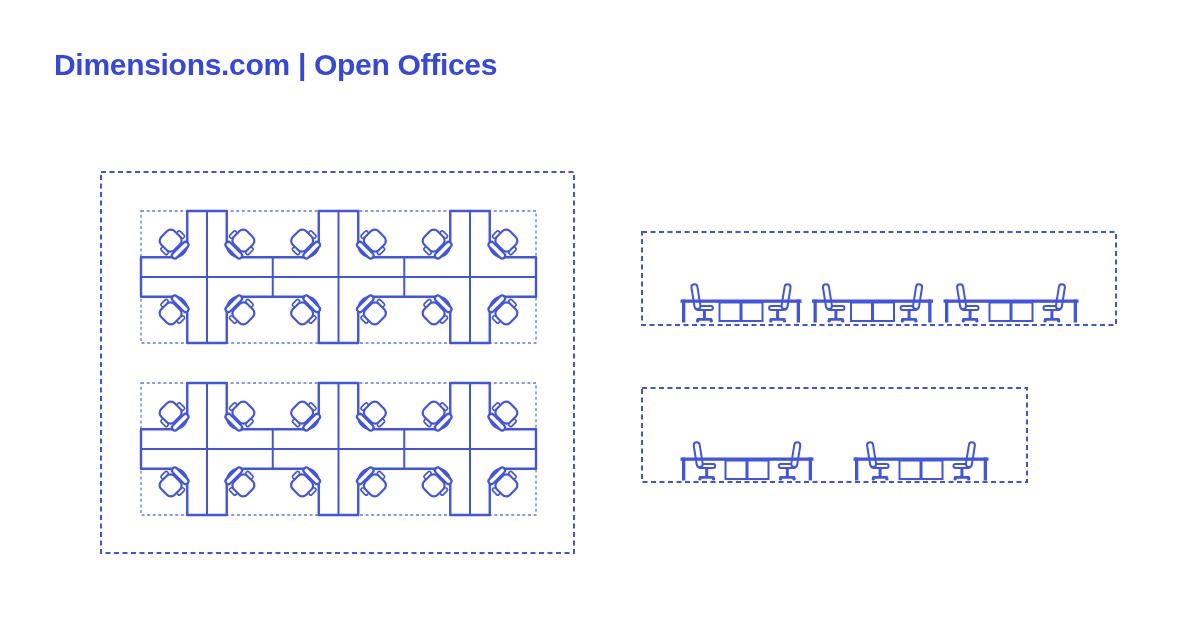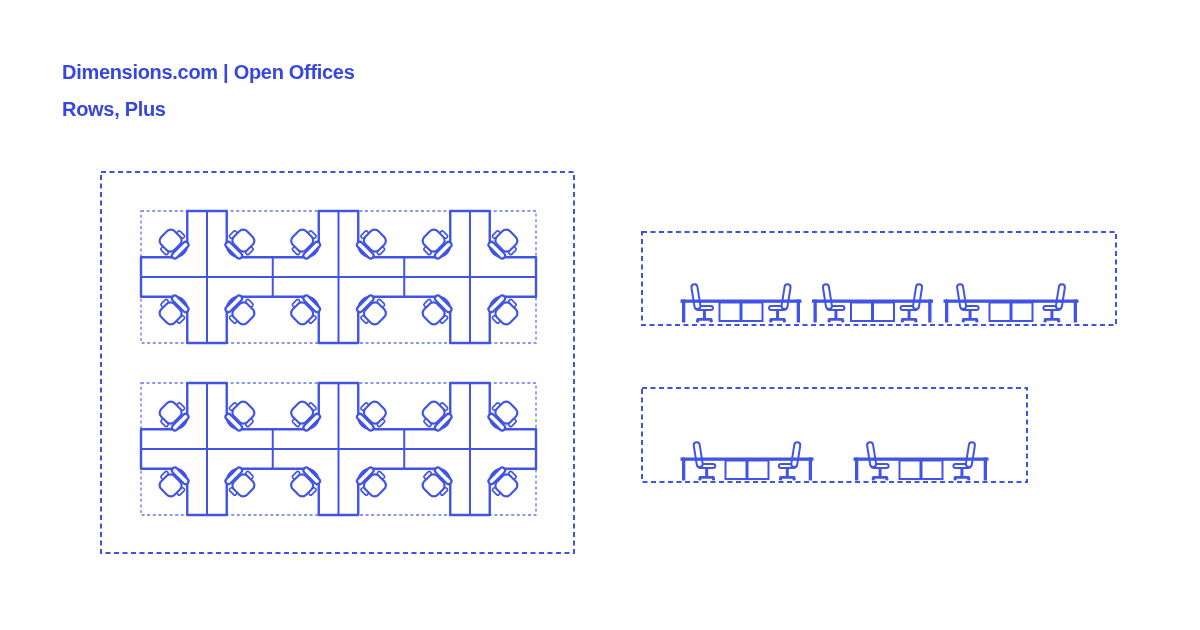--- a/index.html
+++ b/index.html
@@ -1,32 +1,31 @@
 <!DOCTYPE html>
 <html><head>
 <meta charset="utf-8">
 <style>
   html,body{margin:0;padding:0;}
   body{
     width:1200px;height:630px;background:#ffffff;overflow:hidden;position:relative;
     font-family:"Liberation Sans", sans-serif;
   }
   .page-title{
-    position:absolute;left:50px;top:42px;margin:12px;
-    font-size:20px;font-weight:700;line-height:37px;letter-spacing:-0.3px;
+    position:absolute;left:50px;top:42px;margin:4px;
+    font-size:30px;font-weight:700;line-height:37px;letter-spacing:-0.3px;
   }
   .page-title span{display:block;}
   #drawing{position:absolute;left:0;top:0;}
 </style>
 </head>
 <body style="background: rgb(255, 255, 255);">
 
 <h1 class="page-title" style="color: rgb(54, 71, 223);">
   <span>Dimensions.com | Open Offices</span>
-  <span>Rows, Plus</span>
 </h1>
 
 <svg id="drawing" width="1200" height="630" viewBox="0 0 1200 630">
     <g>
       <rect x="101" y="172" width="473" height="381" fill="none" stroke="#3e53e4" stroke-width="2" stroke-dasharray="5 3.5"></rect>
       <g>
         <rect x="141" y="211" width="395" height="132" fill="none" stroke="#6276ec" stroke-width="1.3" stroke-dasharray="3 2.6"></rect>
         <g>
           <path d="M 141 257.25 L 174.25 257.25 A 13 13 0 0 0 187.25 244.25 L 187.25 211 L 226.75 211 L 226.75 244.25 A 13 13 0 0 0 239.75 257.25 L 305.75 257.25 A 13 13 0 0 0 318.75 244.25 L 318.75 211 L 358.25 211 L 358.25 244.25 A 13 13 0 0 0 371.25 257.25 L 437.25 257.25 A 13 13 0 0 0 450.25 244.25 L 450.25 211 L 489.75 211 L 489.75 244.25 A 13 13 0 0 0 502.75 257.25 L 536 257.25 L 536 296.75 L 502.75 296.75 A 13 13 0 0 0 489.75 309.75 L 489.75 343 L 450.25 343 L 450.25 309.75 A 13 13 0 0 0 437.25 296.75 L 371.25 296.75 A 13 13 0 0 0 358.25 309.75 L 358.25 343 L 318.75 343 L 318.75 309.75 A 13 13 0 0 0 305.75 296.75 L 239.75 296.75 A 13 13 0 0 0 226.75 309.75 L 226.75 343 L 187.25 343 L 187.25 309.75 A 13 13 0 0 0 174.25 296.75 L 141 296.75 Z" fill="#ffffff" stroke="#4154e4" stroke-width="2.4" stroke-linejoin="round"></path>
           <line x1="141" y1="277" x2="536" y2="277" stroke="#4154e4" stroke-width="2"></line>

